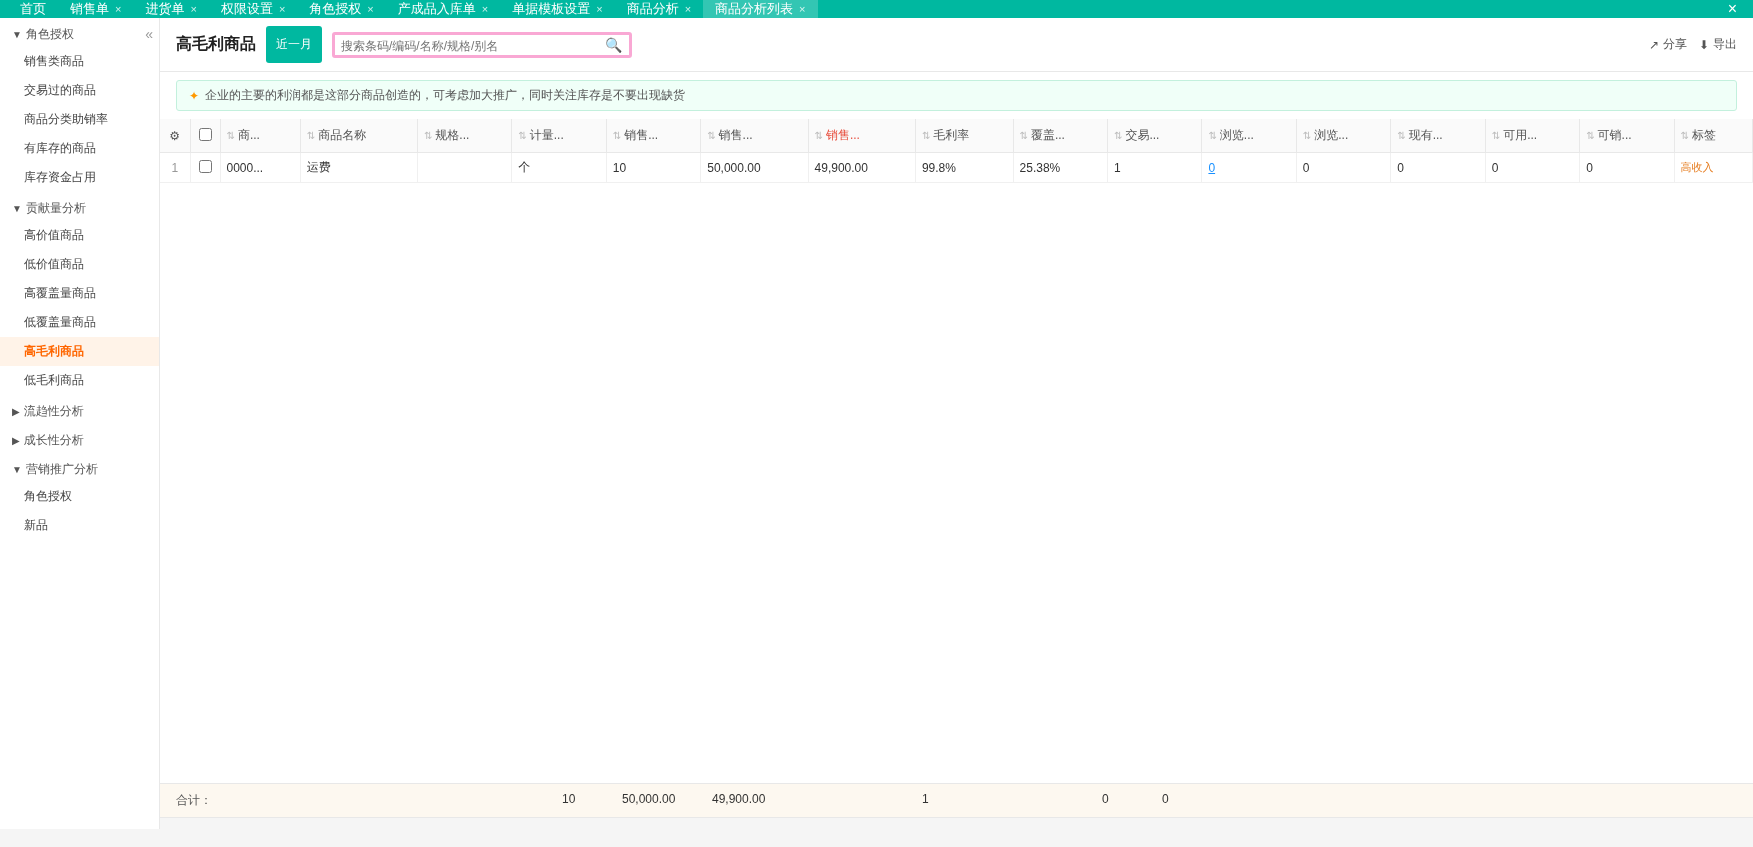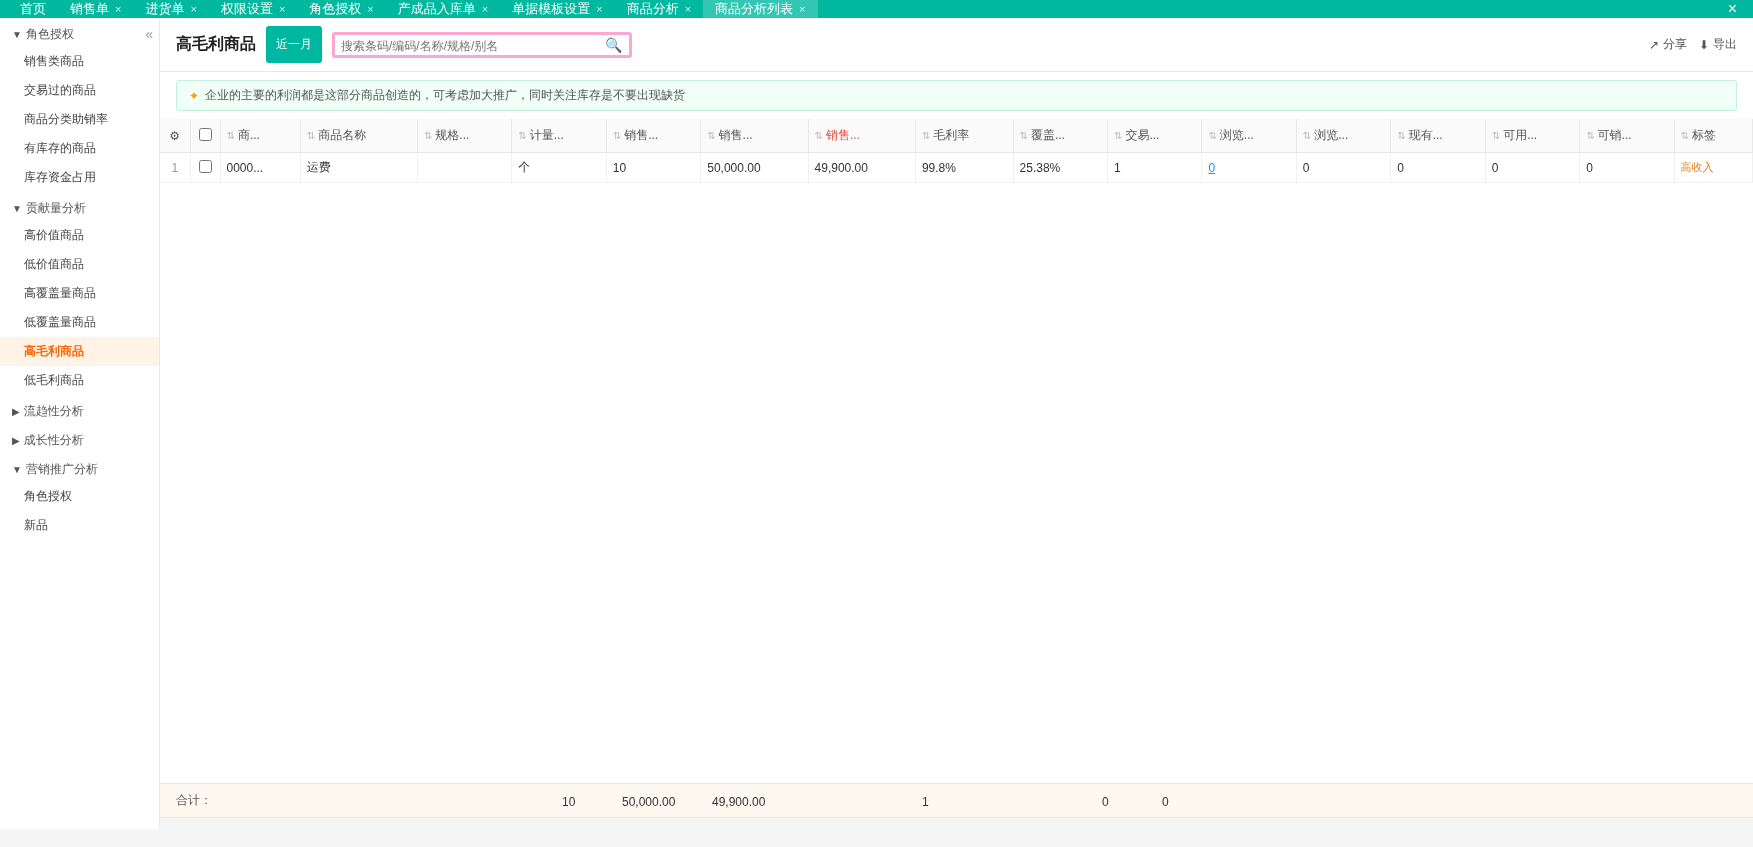--- a/index.html
+++ b/index.html
@@ -203,21 +203,21 @@
     }
     .tag-high { color: #e67e22; font-size: 11px; }
     .link-cell { color: #1890ff; text-decoration: underline; cursor: pointer; }
 
     
     .table-footer {
       background: #fdf8f0;
       border-top: 1px solid #e8e8e8;
       padding: 8px 16px;
       display: flex;
-      align-items: flex-end;
+      align-items: flex-start;
       gap: 0;
     }
     .footer-label { color: #555; min-width: 60px; }
     .footer-cell { min-width: 80px; padding: 0 6px; color: #333; }
 
     
     .bottom-scrollbar {
       height: 12px;
       background: #f5f5f5;
       border-top: 1px solid #e8e8e8;

